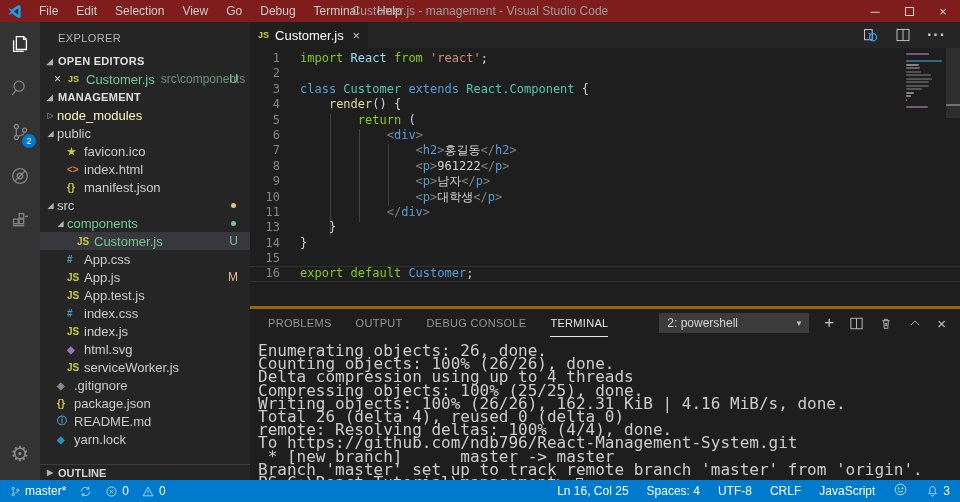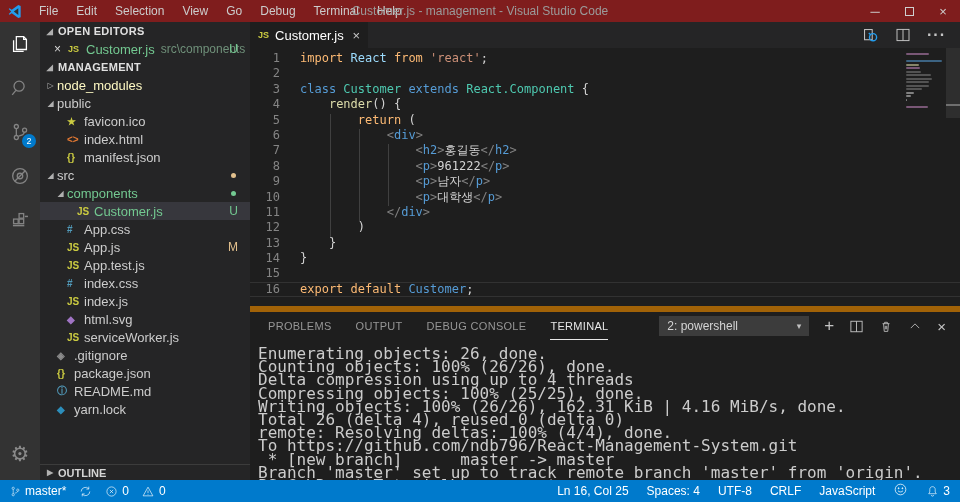--- a/index.html
+++ b/index.html
@@ -67,33 +67,33 @@
   .tab .tab-close { margin-left:auto; color:#c8c8c8; font-size:13px; }
   .editor-actions { margin-left:auto; display:flex; align-items:center; gap:16px; padding-right:14px;
                     color:#c5c5c5; }
   .editor { position:absolute; top:48px; left:250px; right:0; height:258px; background:#1e1e1e;
             font-family:"DejaVu Sans Mono", monospace; font-size:12px; overflow:hidden; }
   .code-lines { padding-top:3px; position:relative; z-index:1; }
   .code-line { height:15.4px; line-height:15.4px; white-space:pre; display:flex; }
   .gutter { width:50px; padding-right:20px; text-align:right; color:#858585; flex:none; }
   .code-line.current { border-top:1px solid #323232; border-bottom:1px solid #323232;
                        height:15.4px; line-height:13.4px; }
-  .tk-k{color:#fdba74} .tk-b{color:#569cd6} .tk-t{color:#4ec9b0} .tk-v{color:#9cdcfe}
+  .tk-k{color:#84cc16} .tk-b{color:#569cd6} .tk-t{color:#4ec9b0} .tk-v{color:#9cdcfe}
   .tk-s{color:#ce9178} .tk-f{color:#dcdcaa} .tk-p{color:#808080} .tk-g{color:#569cd6}
   .tk-w{color:#d4d4d4}
   .indent-guide { position:absolute; width:1px; background:#404040; z-index:0; }
   .minimap { position:absolute; top:5px; right:16px; width:38px; z-index:2; }
   .mm-line { height:2px; margin-bottom:1.5px; border-radius:1px; opacity:0.55; }
   .scrollbar { position:absolute; top:0; right:0; width:14px; bottom:0; z-index:3; }
   .sb-thumb { position:absolute; top:0; right:0; width:14px; height:70px; background:rgba(121,121,121,0.18); }
   .sb-marker { position:absolute; top:56px; right:0; width:14px; height:2px; background:rgba(190,190,190,0.45); }
 
   
   .panel { position:absolute; top:306px; left:250px; right:0; bottom:22px; background:#1e1e1e;
-           border-top:6px solid #a16207; overflow:hidden; }
+           border-top:3px solid #a16207; overflow:hidden; }
   .panel-header { height:28px; display:flex; align-items:center; padding-left:18px; }
   .panel-tab { font-size:11px; color:#969696; margin-right:24px; letter-spacing:0.3px;
                height:28px; display:flex; align-items:center; }
   .panel-tab.active { color:#e7e7e7; border-bottom:1px solid #e7e7e7; }
   .panel-controls { margin-left:auto; display:flex; align-items:center; gap:15px; padding-right:14px; }
   .shell-select { width:150px; height:20px; background:#3c3c3c; color:#d4d4d4; font-size:12px;
                   display:flex; align-items:center; padding:0 8px; }
   .shell-select .dd-arrow { margin-left:auto; font-size:9px; color:#c0c0c0; }
   .panel-icon { color:#c5c5c5; font-size:15px; display:flex; align-items:center; }
   .panel-icon svg { stroke:#c5c5c5; fill:none; stroke-width:1.2; }
@@ -180,20 +180,21 @@
           <rect x="11" y="11" width="5" height="5"></rect>
         <rect x="11" y="5" width="5" height="5"></rect>
           <rect x="5" y="18" width="11" height="0.2"></rect>
         <rect x="18" y="8" width="2" height="0.2"></rect>
       </svg>
     </div>
     <div class="act-gear">⚙</div>
   </div>
 
   <div class="sidebar">
+    <div class="sb-title">EXPLORER</div>
     <div class="sb-section">
       <span class="twisty">◢</span>
       <span>OPEN EDITORS</span>
     </div>
     <div class="oe-row">
       <span class="oe-close">×</span>
       <span class="badge-js">JS</span>
       <span class="oe-name">Customer.js</span>
       <span class="oe-path">src\components</span>
       <span class="oe-u">U</span>
@@ -323,21 +324,20 @@
         <div class="code-line"><span class="gutter">2</span></div>
         <div class="code-line"><span class="gutter">3</span><span class="tk-b">class </span><span class="tk-t">Customer </span><span class="tk-b">extends </span><span class="tk-t">React.Component </span><span class="tk-w">{</span></div>
         <div class="code-line"><span class="gutter">4</span><span class="tk-w">    </span><span class="tk-f">render</span><span class="tk-w">() {</span></div>
         <div class="code-line"><span class="gutter">5</span><span class="tk-w">        </span><span class="tk-k">return </span><span class="tk-w">(</span></div>
         <div class="code-line"><span class="gutter">6</span><span class="tk-w">            </span><span class="tk-p">&lt;</span><span class="tk-g">div</span><span class="tk-p">&gt;</span></div>
         <div class="code-line"><span class="gutter">7</span><span class="tk-w">                </span><span class="tk-p">&lt;</span><span class="tk-g">h2</span><span class="tk-p">&gt;</span><span class="tk-w">홍길동</span><span class="tk-p">&lt;/</span><span class="tk-g">h2</span><span class="tk-p">&gt;</span></div>
         <div class="code-line"><span class="gutter">8</span><span class="tk-w">                </span><span class="tk-p">&lt;</span><span class="tk-g">p</span><span class="tk-p">&gt;</span><span class="tk-w">961222</span><span class="tk-p">&lt;/</span><span class="tk-g">p</span><span class="tk-p">&gt;</span></div>
         <div class="code-line"><span class="gutter">9</span><span class="tk-w">                </span><span class="tk-p">&lt;</span><span class="tk-g">p</span><span class="tk-p">&gt;</span><span class="tk-w">남자</span><span class="tk-p">&lt;/</span><span class="tk-g">p</span><span class="tk-p">&gt;</span></div>
         <div class="code-line"><span class="gutter">10</span><span class="tk-w">                </span><span class="tk-p">&lt;</span><span class="tk-g">p</span><span class="tk-p">&gt;</span><span class="tk-w">대학생</span><span class="tk-p">&lt;/</span><span class="tk-g">p</span><span class="tk-p">&gt;</span></div>
         <div class="code-line"><span class="gutter">11</span><span class="tk-w">            </span><span class="tk-p">&lt;/</span><span class="tk-g">div</span><span class="tk-p">&gt;</span></div>
-        <div class="code-line"><span class="gutter">12</span><span class="tk-w">        )</span></div>
         <div class="code-line"><span class="gutter">13</span><span class="tk-w">    }</span></div>
         <div class="code-line"><span class="gutter">14</span><span class="tk-w">}</span></div>
         <div class="code-line"><span class="gutter">15</span></div>
         <div class="code-line current"><span class="gutter">16</span><span class="tk-k">export default </span><span class="tk-b">Customer</span><span class="tk-w">;</span></div>
       </div>
     <div class="minimap">
         <div class="mm-line" style="width: 23.4px; background: rgb(197, 134, 192);"></div>
         <div class="mm-line" style="width: 0px; background: transparent;"></div>
         <div class="mm-line" style="width: 36px; background: rgb(86, 156, 214);"></div>
         <div class="mm-line" style="width: 12.6px; background: rgb(220, 220, 170);"></div>

